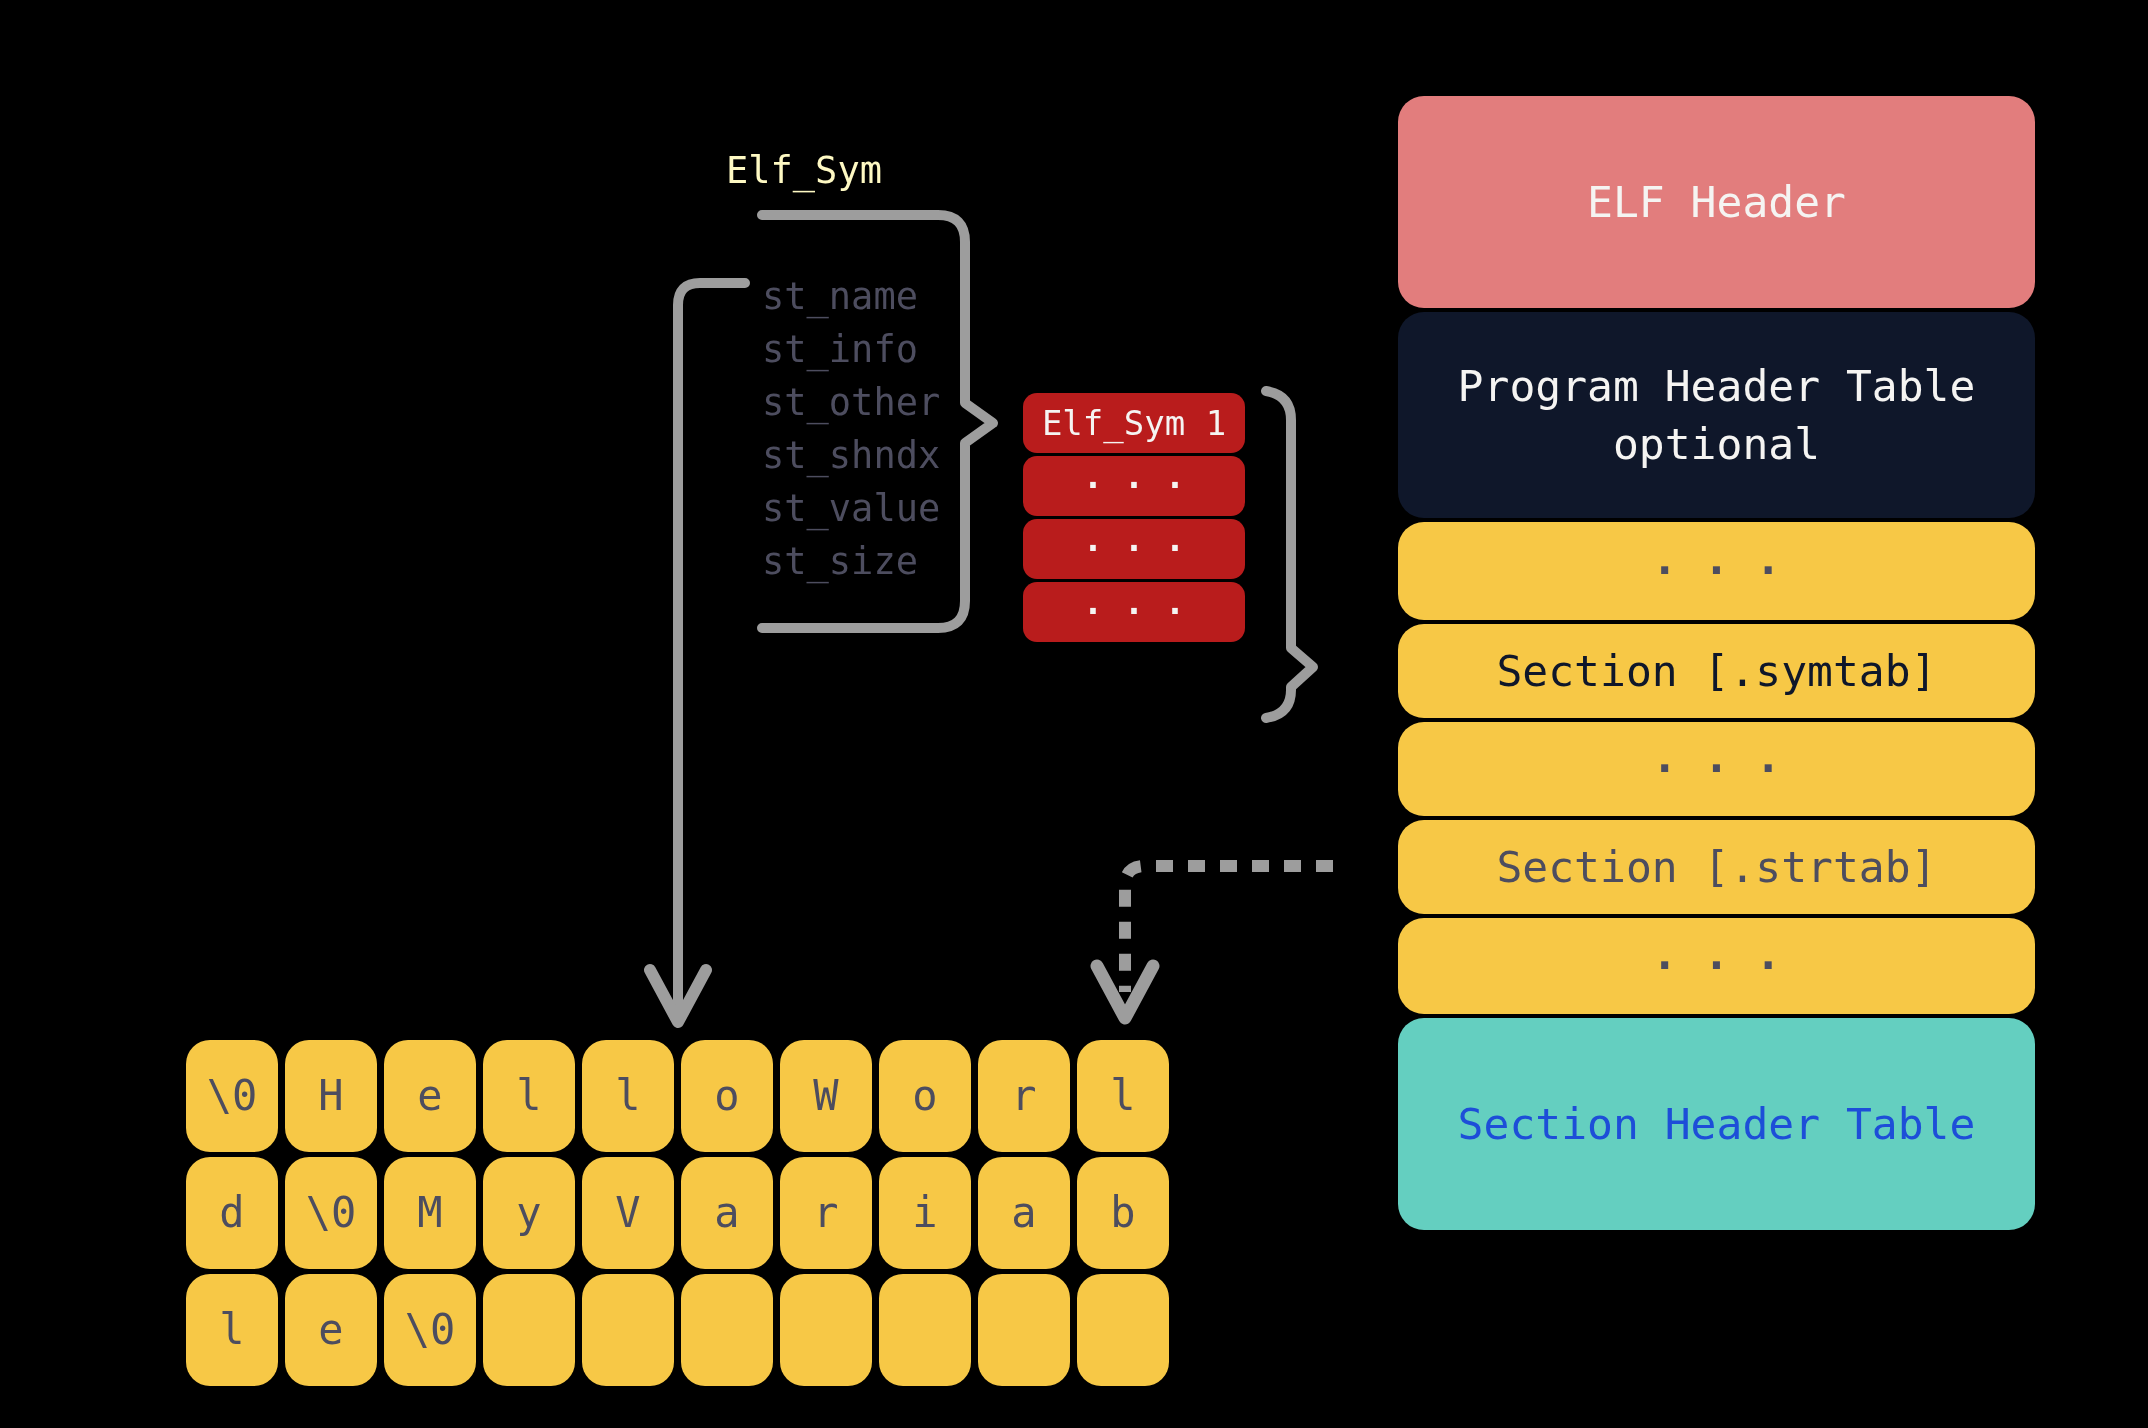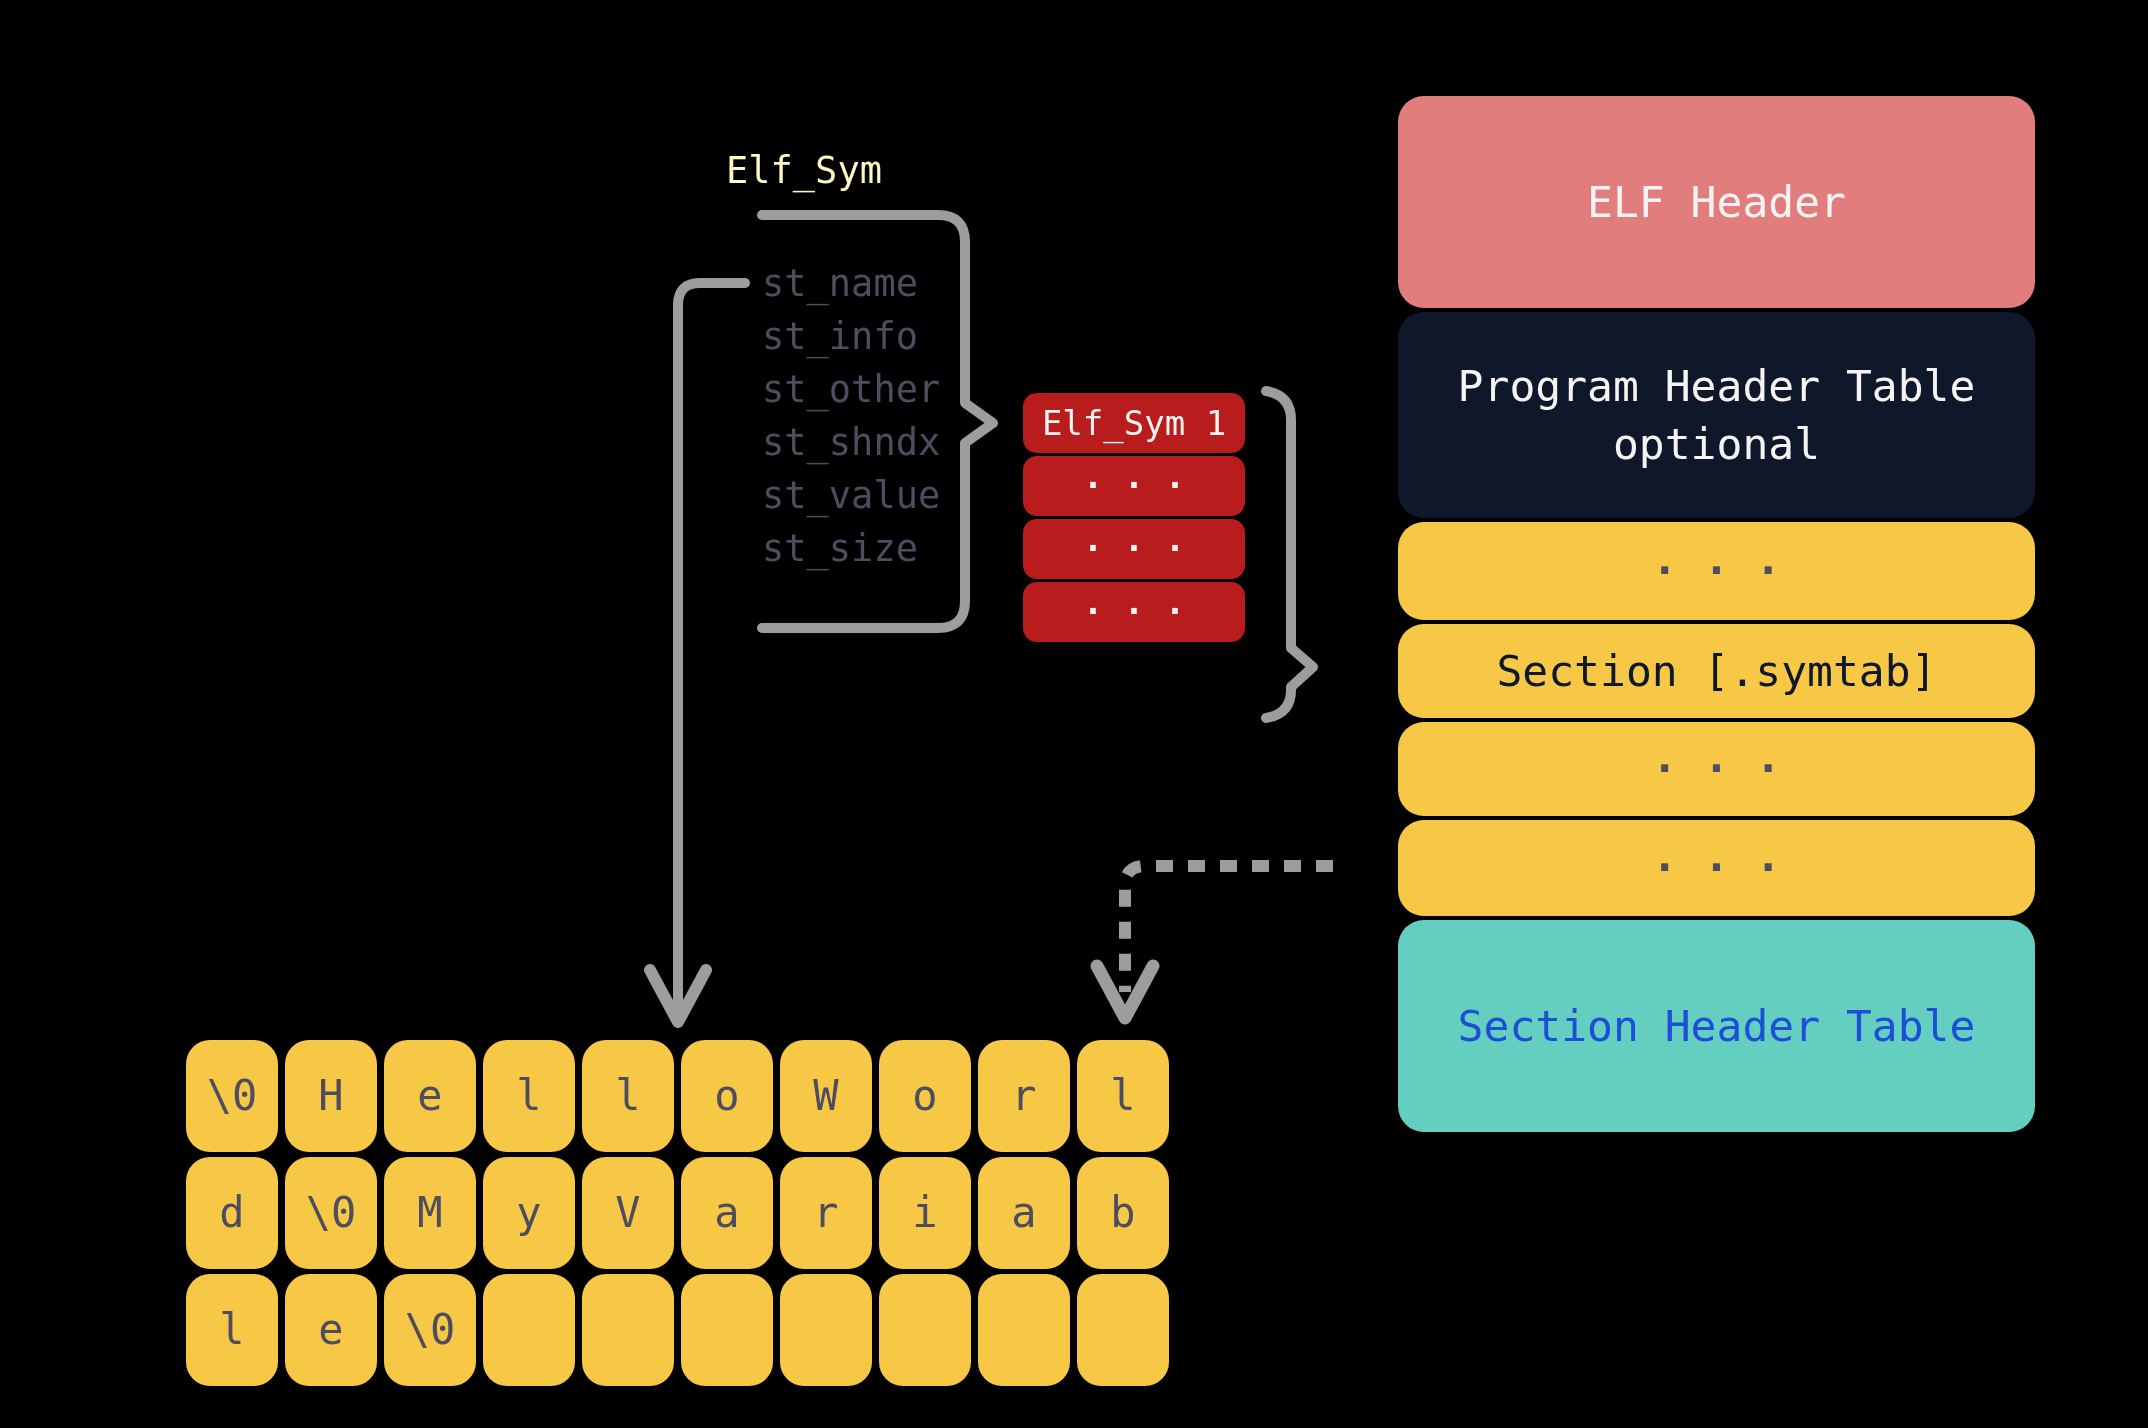--- a/index.html
+++ b/index.html
@@ -6,21 +6,21 @@
   .stage {
     position:relative; width:2148px; height:1428px; background:#000;
     font-family:"DejaVu Sans Mono", monospace; overflow:hidden;
   }
 
   
   .struct-title {
     position:absolute; left:726px; top:152px;
     font-size:37px; line-height:1; color:#fef9c3;
   }
-  .struct-fields { position:absolute; left:762px; top:257px; display:flex; flex-direction:column; }
+  .struct-fields { position:absolute; left:762px; top:270px; display:flex; flex-direction:column; }
   .struct-field {
     height:53px; display:flex; align-items:center;
     font-size:37px; line-height:1; color:#4d4d5f;
   }
 
   
   .sym-stack { position:absolute; left:1023px; top:393px; width:222px; display:flex; flex-direction:column; gap:3px; }
   .sym-box {
     height:60px; background:#b91c1c; border-radius:14px;
     display:flex; align-items:center; justify-content:center;
@@ -123,20 +123,23 @@
     </div>
     <div class="layout-box b2">
       <span class="dots">. . .</span>
     </div>
     <div class="layout-box b3">
       <span>Section [.symtab]</span>
     </div>
     <div class="layout-box b4">
       <span class="dots">. . .</span>
     </div>
+    <div class="layout-box b5">
+      <span>Section [.strtab]</span>
+    </div>
     <div class="layout-box b6">
       <span class="dots">. . .</span>
     </div>
     <div class="layout-box b7">
       <span>Section Header Table</span>
     </div>
   </div>
 
   <div class="string-table">
     <div class="cell">\0</div>

